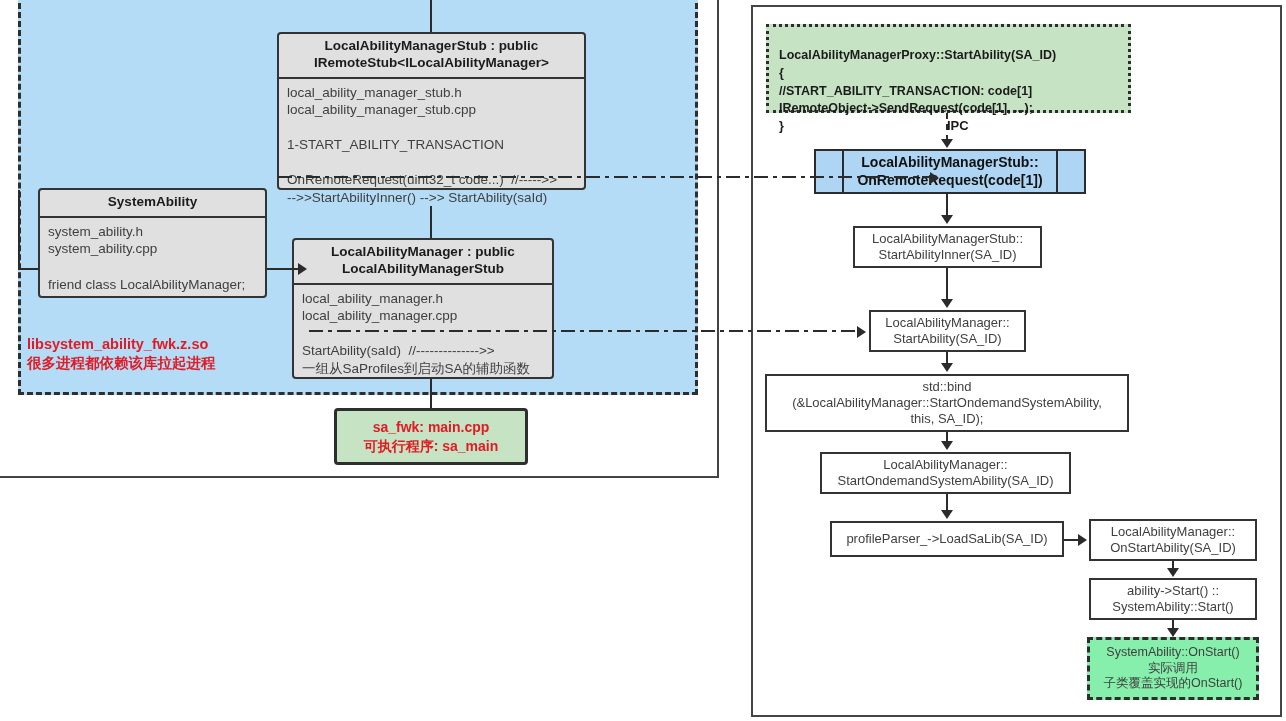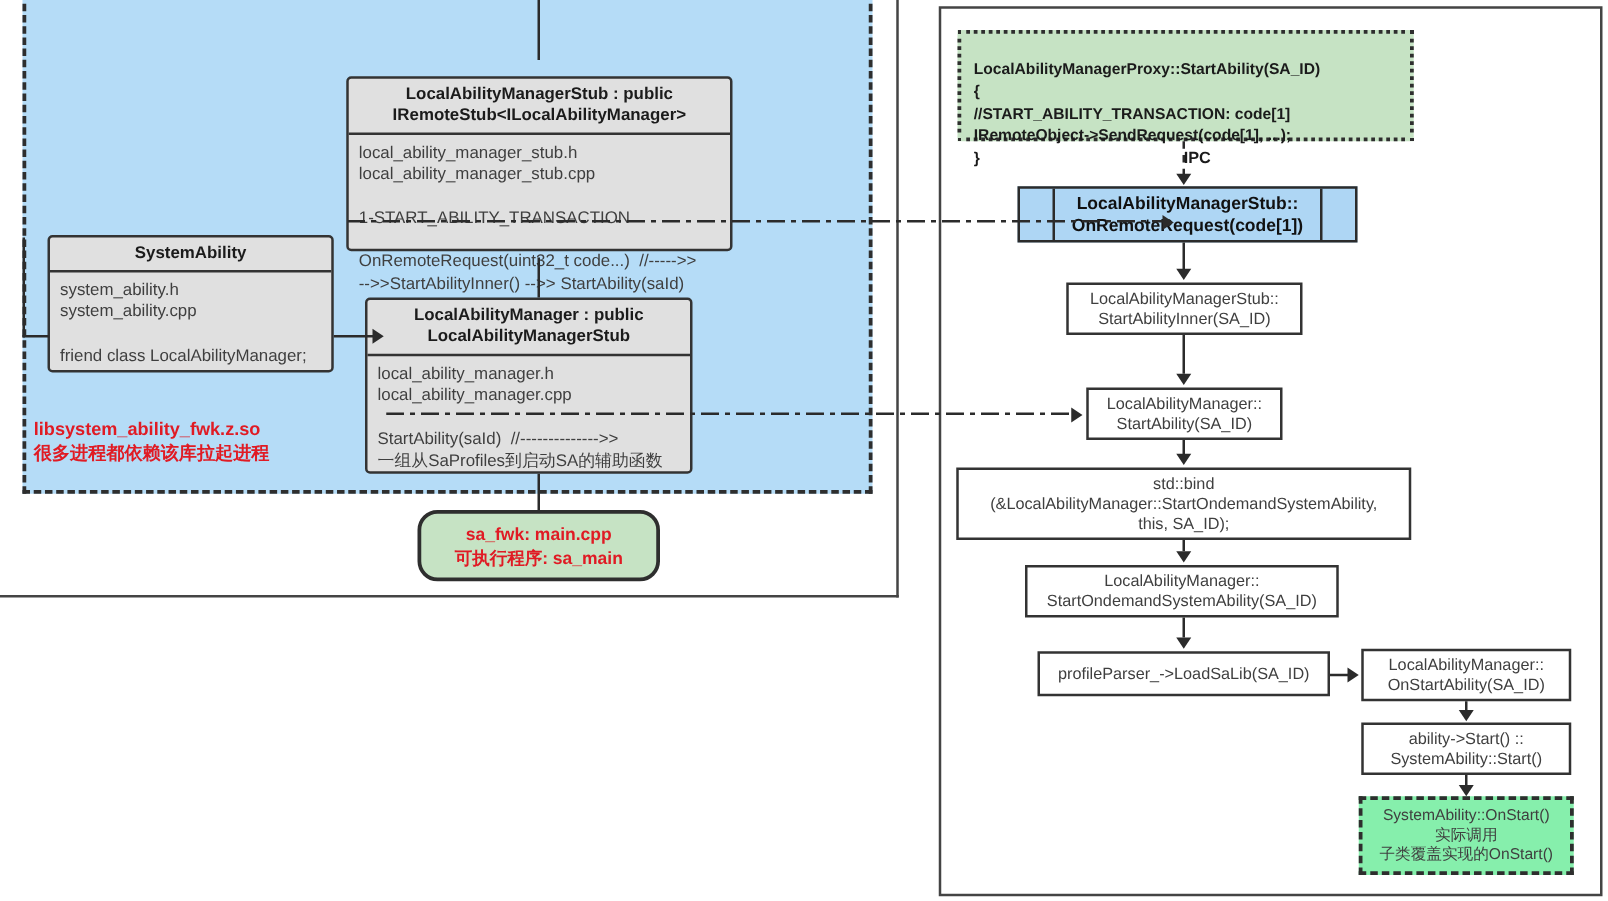--- a/index.html
+++ b/index.html
@@ -34,36 +34,36 @@
   .uml .uml-title{
     font-weight:bold;color:#1b1b1b;text-align:center;
     border-bottom:2px solid #333;padding:4px 6px 5px 6px;
     line-height:1.25;font-size:13.5px;
   }
   .uml .uml-body{
     padding:5px 8px 6px 8px;font-size:13.5px;line-height:1.30;
     white-space:pre-wrap;
   }
 
-  #uml-stub{left:277px;top:61px;width:309px;height:140px;}
+  #uml-stub{left:277px;top:32px;width:309px;height:158px;}
   #uml-stub .uml-title{font-size:13.5px;}
   #uml-systemability{left:38px;top:188px;width:229px;height:110px;}
   #uml-localabilitymanager{left:292px;top:238px;width:262px;height:141px;}
 
   
   #so-note{
     left:27px;top:335px;width:300px;
     color:#e01b24;font-weight:bold;font-size:14.5px;line-height:1.32;
     white-space:pre-line;
   }
 
   
   #sa-main-box{
     left:334px;top:408px;width:194px;height:57px;
-    background:#c6e3c4;border:3px solid #2e2e2e;border-radius:16px;
+    background:#c6e3c4;border:3px solid #2e2e2e;border-radius:4px;
     color:#e01b24;font-weight:bold;font-size:14px;
     display:flex;flex-direction:column;align-items:center;justify-content:center;
     line-height:1.35;text-align:center;white-space:pre-line;
   }
   #proxy-box{
     left:766px;top:24px;width:365px;height:89px;
     background:#c6e3c4;border:3px dotted #2e2e2e;
     color:#1b1b1b;font-weight:bold;font-size:12.5px;
     padding:20px 10px;line-height:1.42;white-space:pre-line;
   }

